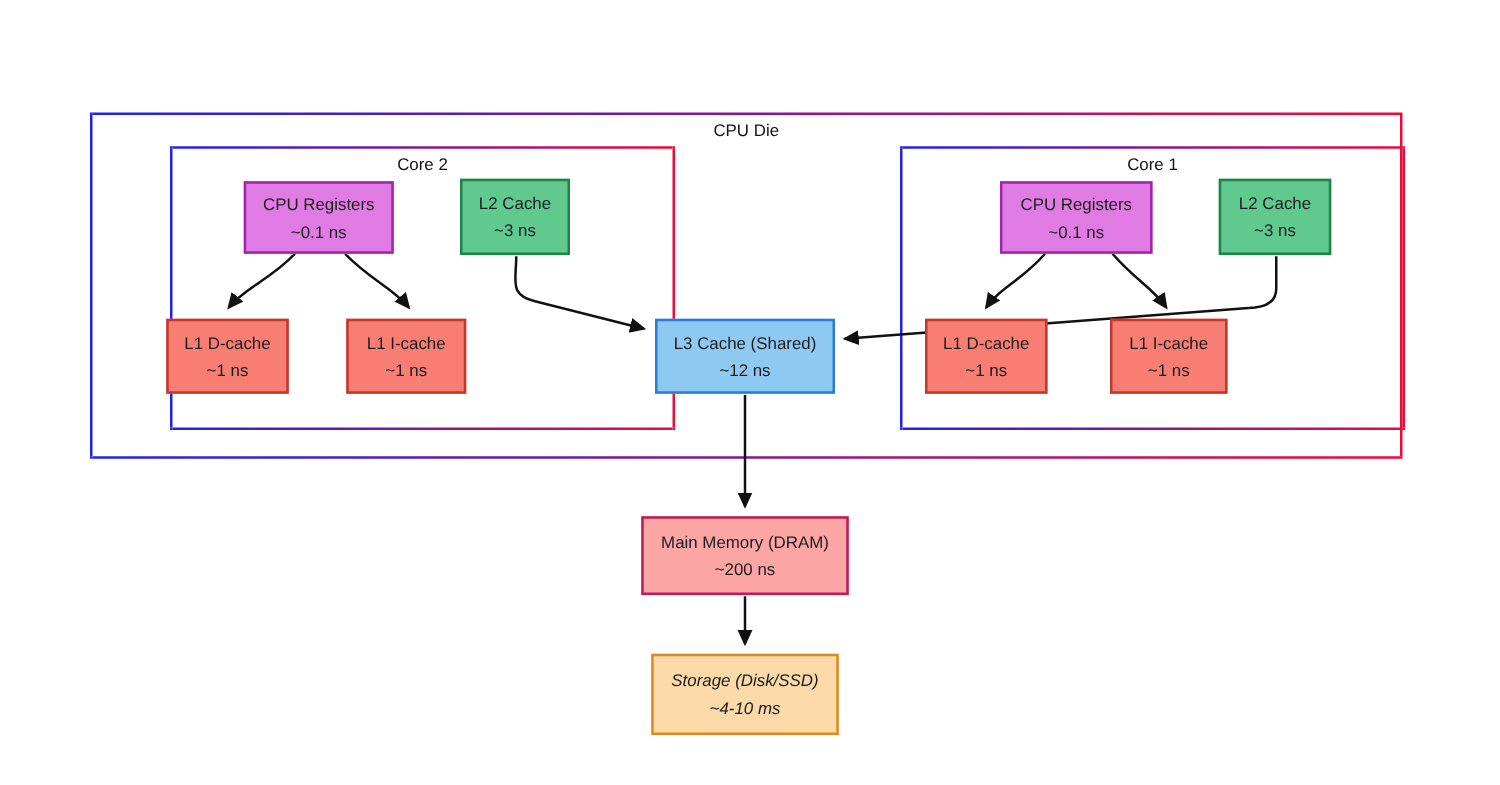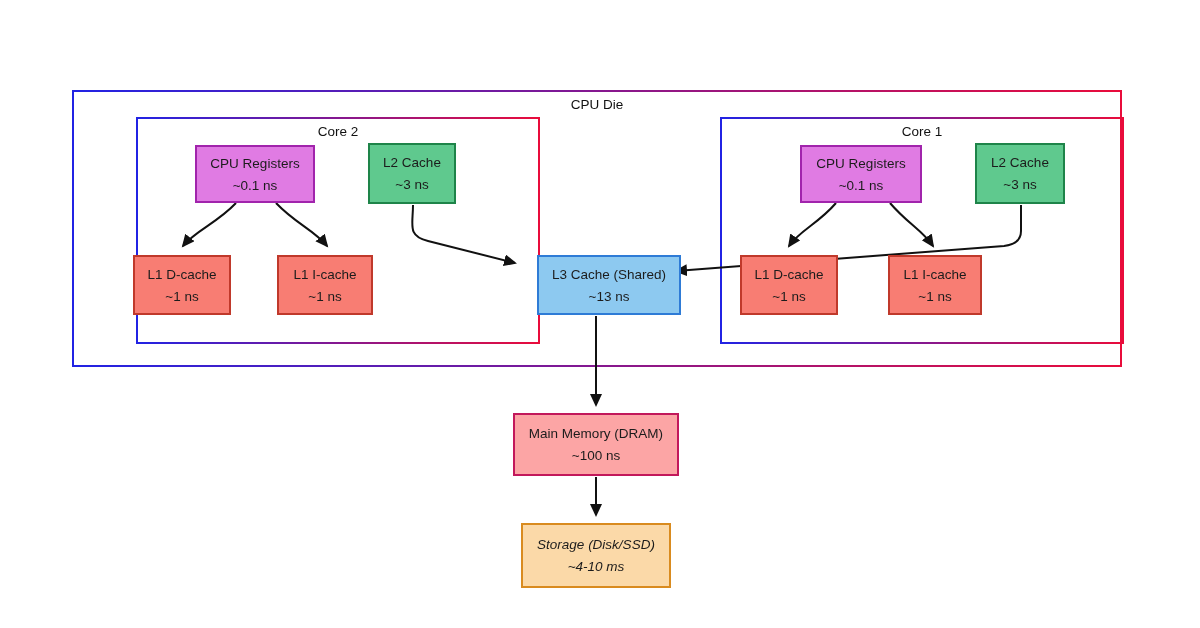--- a/index.html
+++ b/index.html
@@ -70,23 +70,23 @@
   </div>
   <div class="node" style="left: 133px; top: 255px; width: 98px; height: 60px; background: rgb(248, 125, 115); border-color: rgb(192, 57, 43);">
     <span class="line">L1 D-cache</span>
     <span class="line">~1 ns</span>
   </div>
   <div class="node" style="left: 277px; top: 255px; width: 96px; height: 60px; background: rgb(248, 125, 115); border-color: rgb(192, 57, 43);">
     <span class="line">L1 I-cache</span>
     <span class="line">~1 ns</span>
   </div>
 
-  <div class="node" style="left: 524px; top: 255px; width: 144px; height: 60px; background: rgb(141, 201, 240); border-color: rgb(46, 123, 214); margin-left: 13px;">
+  <div class="node" style="left: 524px; top: 255px; width: 144px; height: 60px; background: rgb(141, 201, 240); border-color: rgb(46, 123, 214);">
     <span class="line">L3 Cache (Shared)</span>
-    <span class="line">~13 ns</span>
+    <span class="line">~12 ns</span>
   </div>
 
   <div class="node" style="left: 800px; top: 145px; width: 122px; height: 58px; background: rgb(224, 123, 227); border-color: rgb(161, 36, 172);">
     <span class="line">CPU Registers</span>
     <span class="line">~0.1 ns</span>
   </div>
   <div class="node" style="left: 975px; top: 143px; width: 90px; height: 61px; background: rgb(95, 201, 142); border-color: rgb(30, 132, 73);">
     <span class="line">L2 Cache</span>
     <span class="line">~3 ns</span>
   </div>
@@ -94,20 +94,20 @@
     <span class="line">L1 D-cache</span>
     <span class="line">~1 ns</span>
   </div>
   <div class="node" style="left: 888px; top: 255px; width: 94px; height: 60px; background: rgb(248, 125, 115); border-color: rgb(192, 57, 43);">
     <span class="line">L1 I-cache</span>
     <span class="line">~1 ns</span>
   </div>
 
   <div class="node" style="left: 513px; top: 413px; width: 166px; height: 63px; background: #fca5a5; border-color: rgb(194, 24, 91);">
     <span class="line">Main Memory (DRAM)</span>
-    <span class="line">~100 ns</span>
+    <span class="line">~200 ns</span>
   </div>
   <div class="node" style="left: 521px; top: 523px; width: 150px; height: 65px; background: rgb(251, 217, 168); border-color: rgb(217, 139, 31); font-style: italic;">
     <span class="line">Storage (Disk/SSD)</span>
     <span class="line">~4-10 ms</span>
   </div>
 
 </div>
 
 </body></html>

